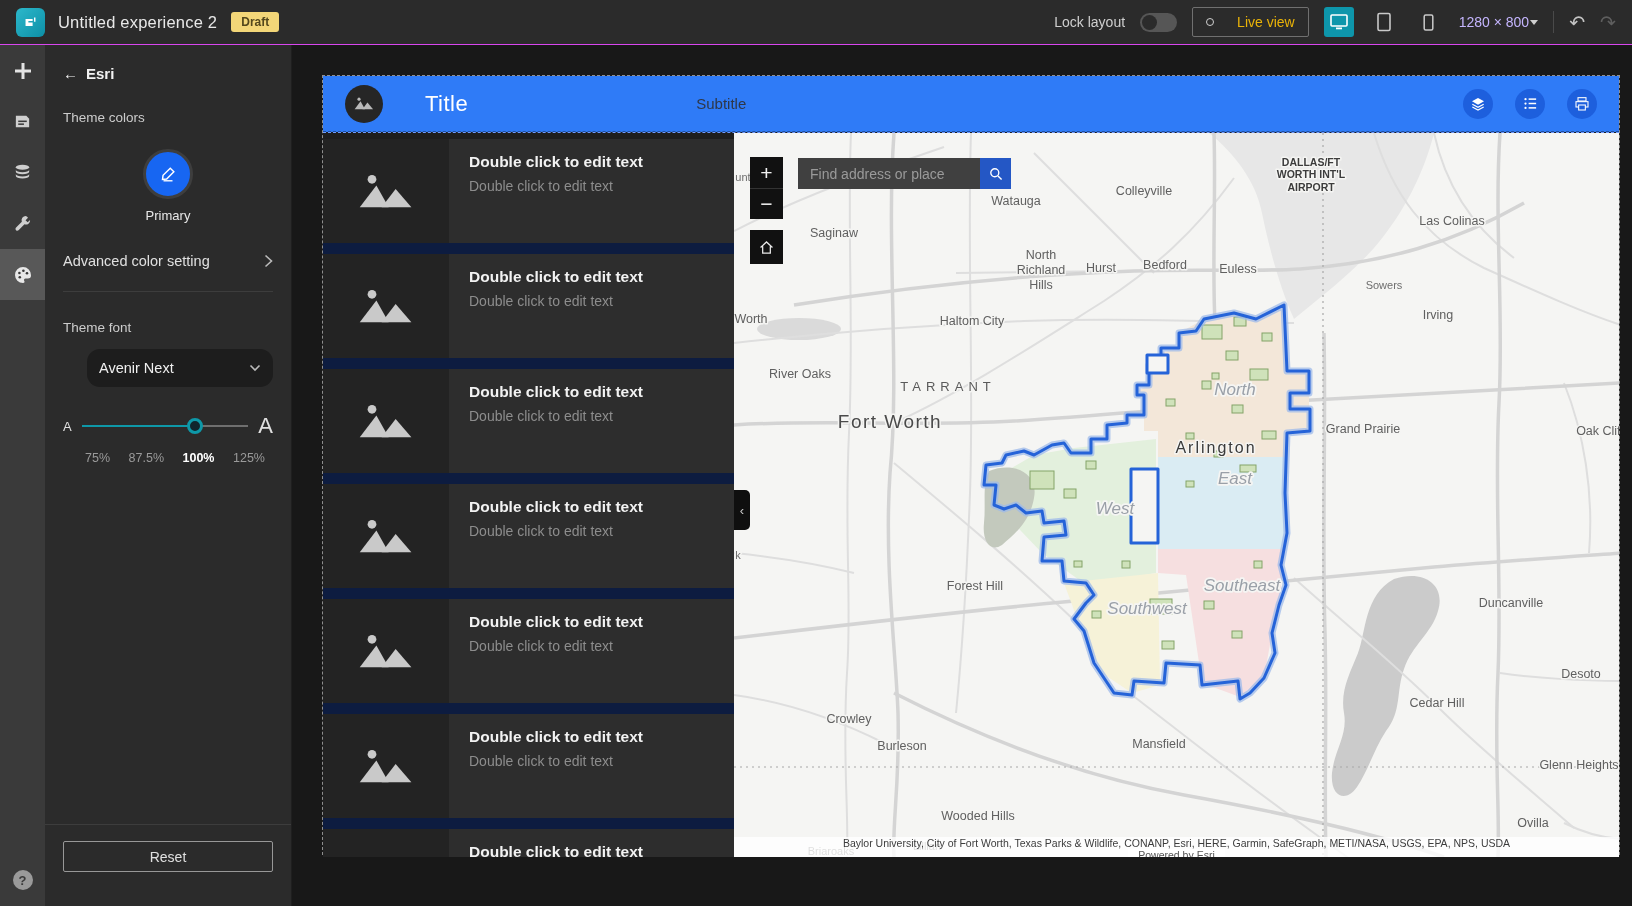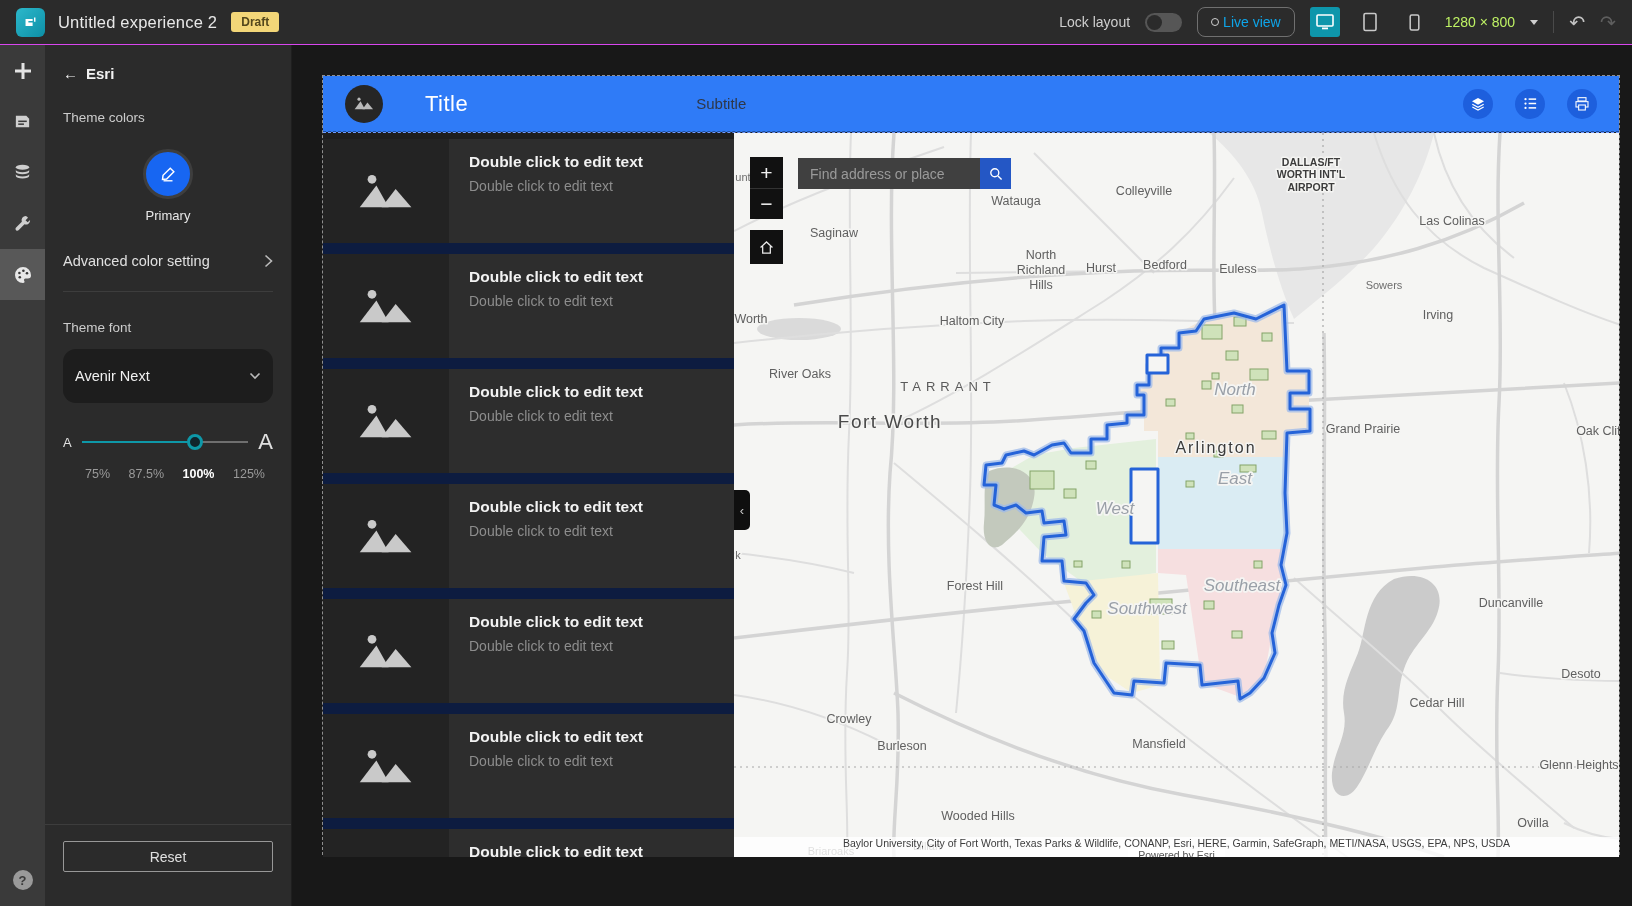--- a/index.html
+++ b/index.html
@@ -12,26 +12,26 @@
   .logo { width:29px; height:29px; border-radius:6px; background:linear-gradient(135deg,#2cb8cb,#0d8fa6);
     display:flex; align-items:center; justify-content:center; flex:0 0 auto; }
   .app-title { color:#e8e8e8; font-size:16.5px; margin-left:13px; letter-spacing:.2px; }
   .draft-badge { background:#f3d678; color:#53471c; font-size:12px; border-radius:3px;
     padding:3px 10px; margin-left:14px; font-weight:bold; }
   .tb-right { margin-left:auto; display:flex; align-items:center; gap:15px; }
   .tb-label { color:#cfcfcf; font-size:14px; }
   .toggle { width:37px; height:19px; border-radius:10px; background:#565656; position:relative; cursor:pointer; }
   .toggle .knob { position:absolute; left:2px; top:2px; width:15px; height:15px; border-radius:50%;
     background:#2b2b2b; }
-  .liveview-btn { border:1px solid #707070; border-radius:8px; height:30px; padding:0 13px;
-    display:flex; align-items:center; gap:4px; color:#0ea5e9; font-size:14px; background:transparent; cursor:pointer;}
+  .liveview-btn { border:1px solid #707070; border-radius:2px; height:30px; padding:0 13px;
+    display:flex; align-items:center; gap:23px; color:#eab308; font-size:14px; background:transparent; cursor:pointer;}
   .lv-dot { width:8px; height:8px; border:1.5px solid #cfcfcf; border-radius:50%; display:inline-block; }
   .dev-btn { width:30px; height:30px; border-radius:3px; display:flex; align-items:center; justify-content:center; cursor:pointer;}
   .dev-btn.active { background:#0e96ab; }
-  .size-dd { color:#bef264; font-size:14px; display:flex; align-items:center; gap:15px; cursor:pointer;}
+  .size-dd { color:#c4b5fd; font-size:14px; display:flex; align-items:center; gap:1px; cursor:pointer;}
   .caret-down { width:0; height:0; border-left:4px solid transparent; border-right:4px solid transparent;
     border-top:5px solid #cfcfcf; display:inline-block; }
   .tb-sep { width:1px; height:22px; background:#4a4a4a; }
   .hist-btn { font-size:19px; color:#c3c3c3; background:none; border:none; cursor:pointer; line-height:1; }
   .hist-btn.disabled { color:#5e5e5e; }
 
   
   #rail { position:absolute; left:0; top:45px; width:45px; height:861px; background:#3a3a3a; z-index:40;}
   .rail-item { width:45px; height:51px; display:flex; align-items:center; justify-content:center; cursor:pointer; color:#cfcfcf;}
   .rail-item.active { background:#585858; }
@@ -45,22 +45,22 @@
     border-right:1px solid #1f1f1f; z-index:40; }
   .panel-inner { padding:20px 18px 0 18px; }
   .back-row { color:#f2f2f2; font-size:15px; font-weight:bold; display:flex; align-items:center; gap:8px; cursor:pointer;}
   .sect-label { color:#cccccc; font-size:13.5px; margin-top:28px; }
   .swatch-wrap { display:flex; flex-direction:column; align-items:center; margin-top:24px; }
   .swatch { width:50px; height:50px; border-radius:50%; display:flex; align-items:center; justify-content:center;
     border:3px solid #3e3e3e; cursor:pointer; }
   .swatch-label { color:#e8e8e8; font-size:13px; margin-top:9px; }
   .adv-row { display:flex; align-items:center; justify-content:space-between; margin-top:30px;
     color:#e0e0e0; font-size:14.5px; cursor:pointer; padding-bottom:22px; border-bottom:1px solid #3d3d3d;}
-  .dd { margin-top:14px; height:54px; background:#1d1d1d; border-radius:13px; display:flex; align-items:center;
-    justify-content:space-between; padding:0 12px; color:#f0f0f0; font-size:14.5px; cursor:pointer; }
+  .dd { margin-top:14px; height:38px; background:#1d1d1d; border-radius:13px; display:flex; align-items:center;
+    justify-content:space-between; padding:0 12px; color:#f0f0f0; font-size:14.5px; cursor:pointer;margin-left:24px; }
   .slider-row { display:flex; align-items:center; margin-top:26px; gap:10px; }
   .a-sm { color:#e0e0e0; font-size:13px; }
   .a-lg { color:#e0e0e0; font-size:22px; }
   .track { position:relative; flex:1; height:16px; cursor:pointer;}
   .track-bg { position:absolute; left:0; right:0; top:7px; height:2px; background:#6f6f6f; }
   .track-fill { position:absolute; left:0; top:7px; height:2px; width:68%; }
   .knob2 { position:absolute; left:68%; top:0; width:16px; height:16px; margin-left:-8px; border-radius:50%;
     background:#10242c; border:3px solid #0e98a8; }
   .pct-row { display:flex; justify-content:space-between; margin-top:12px; padding:0 8px 0 22px;
     color:#9a9a9a; font-size:12.5px; }

